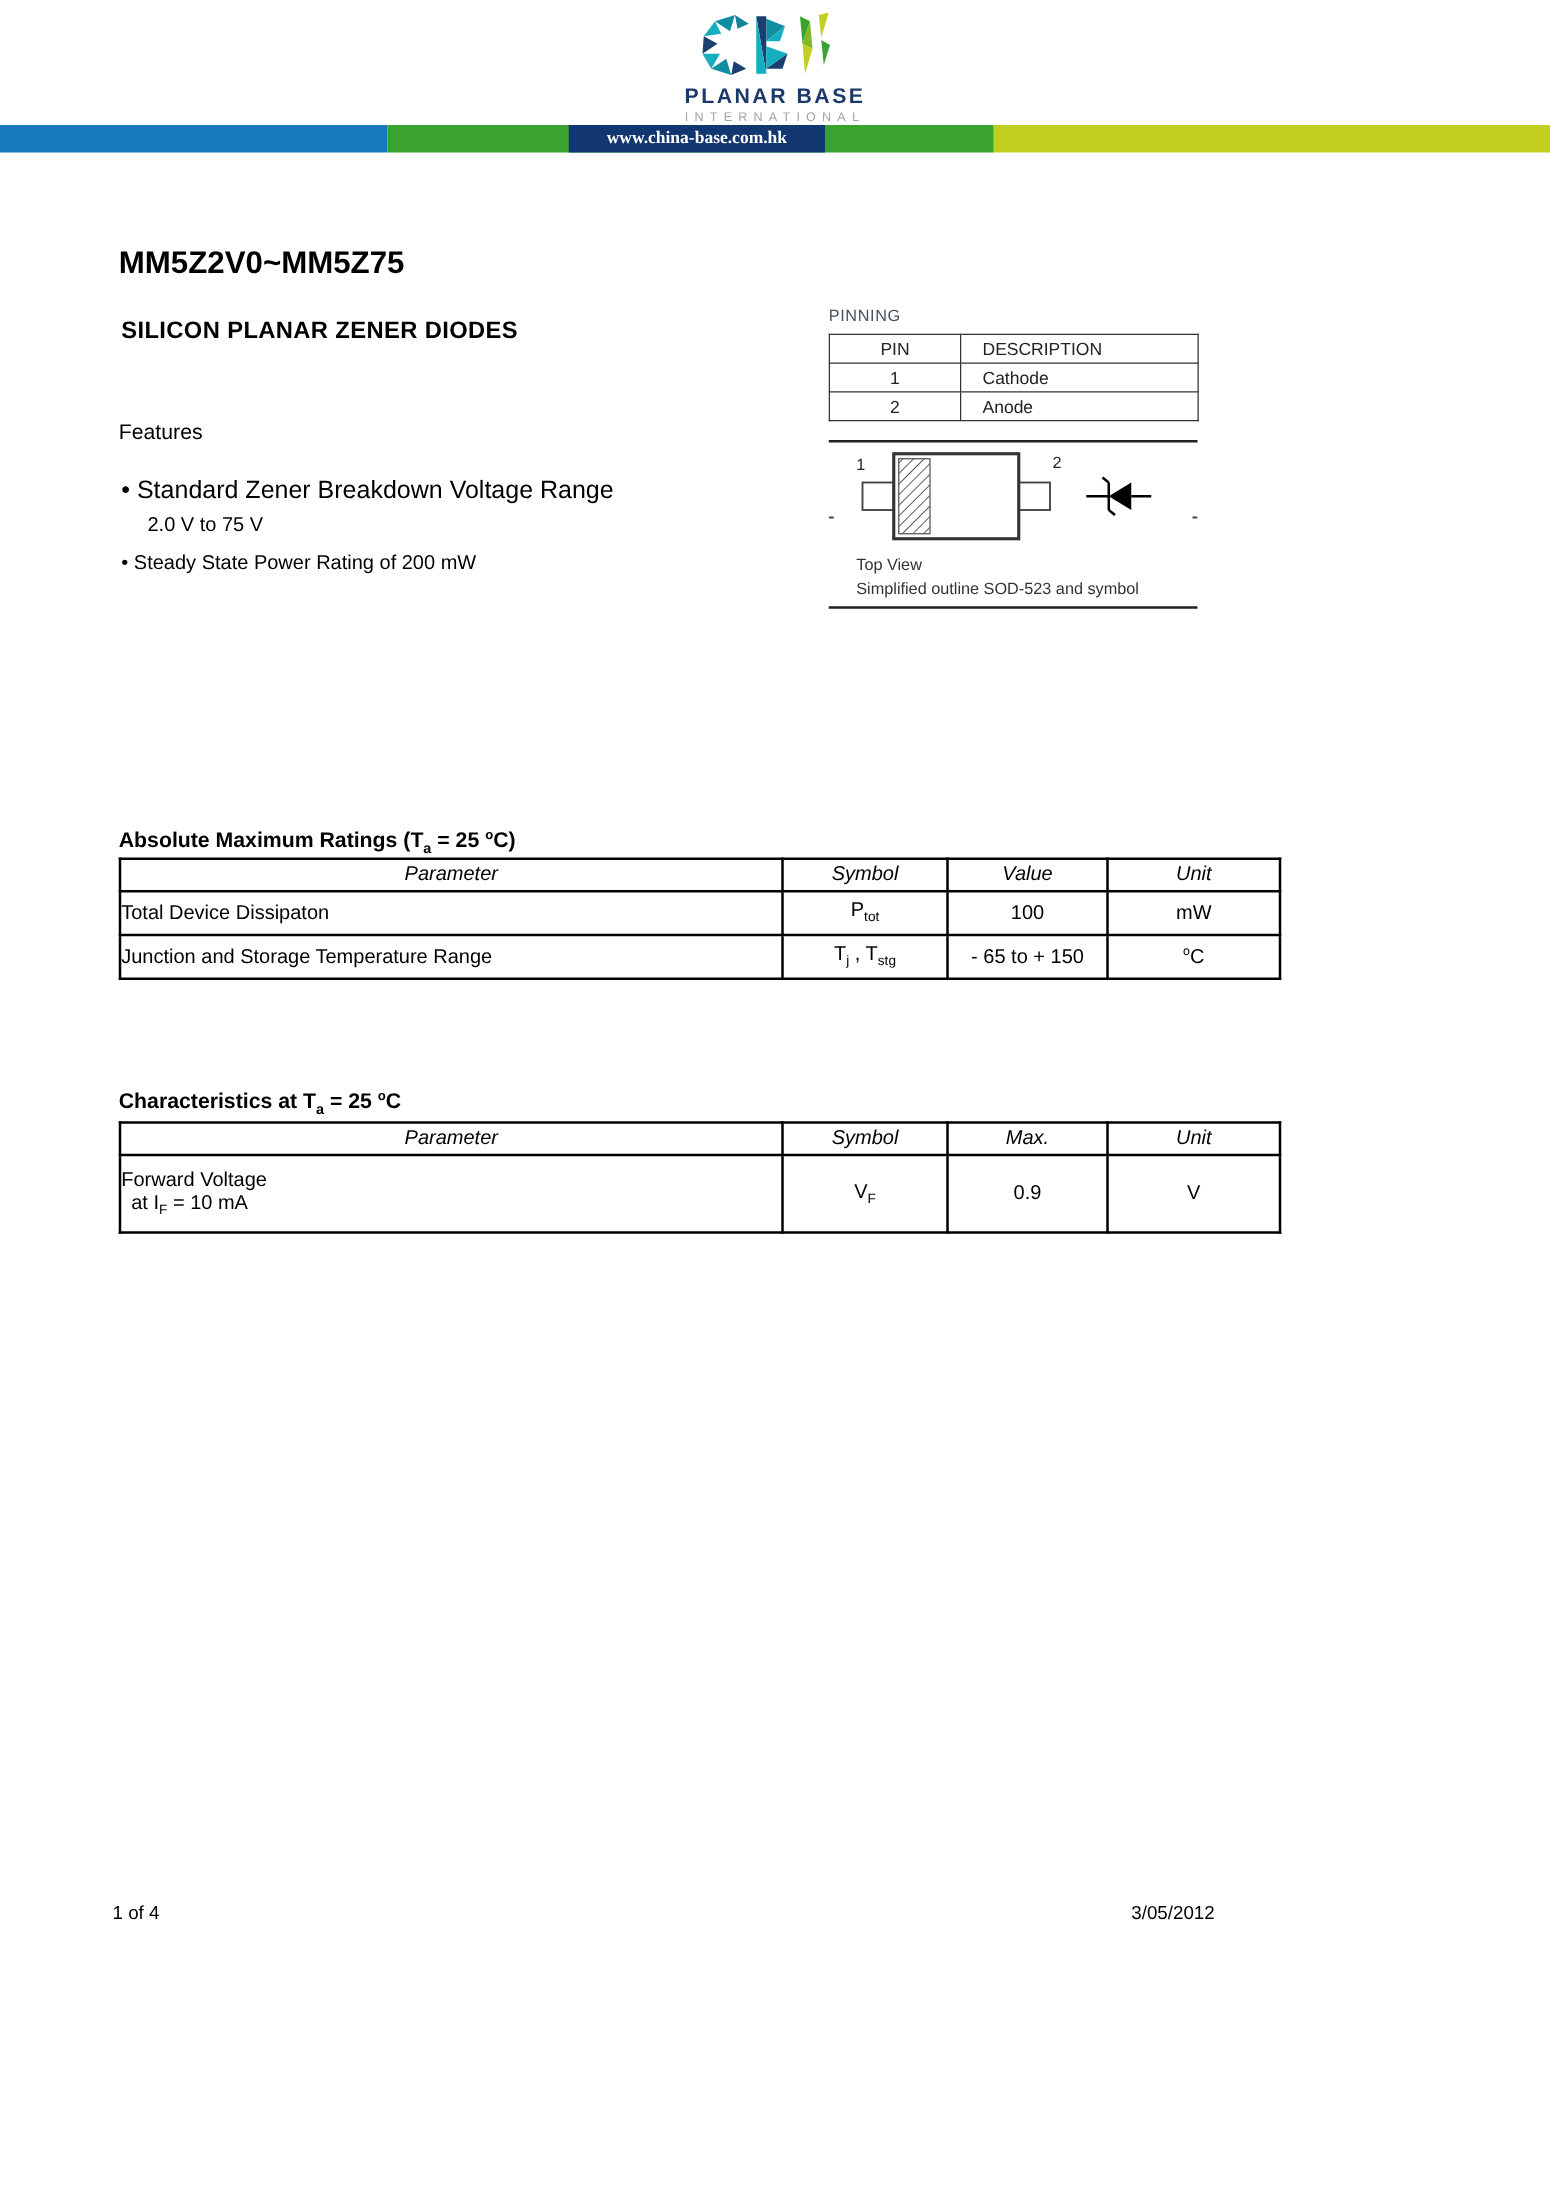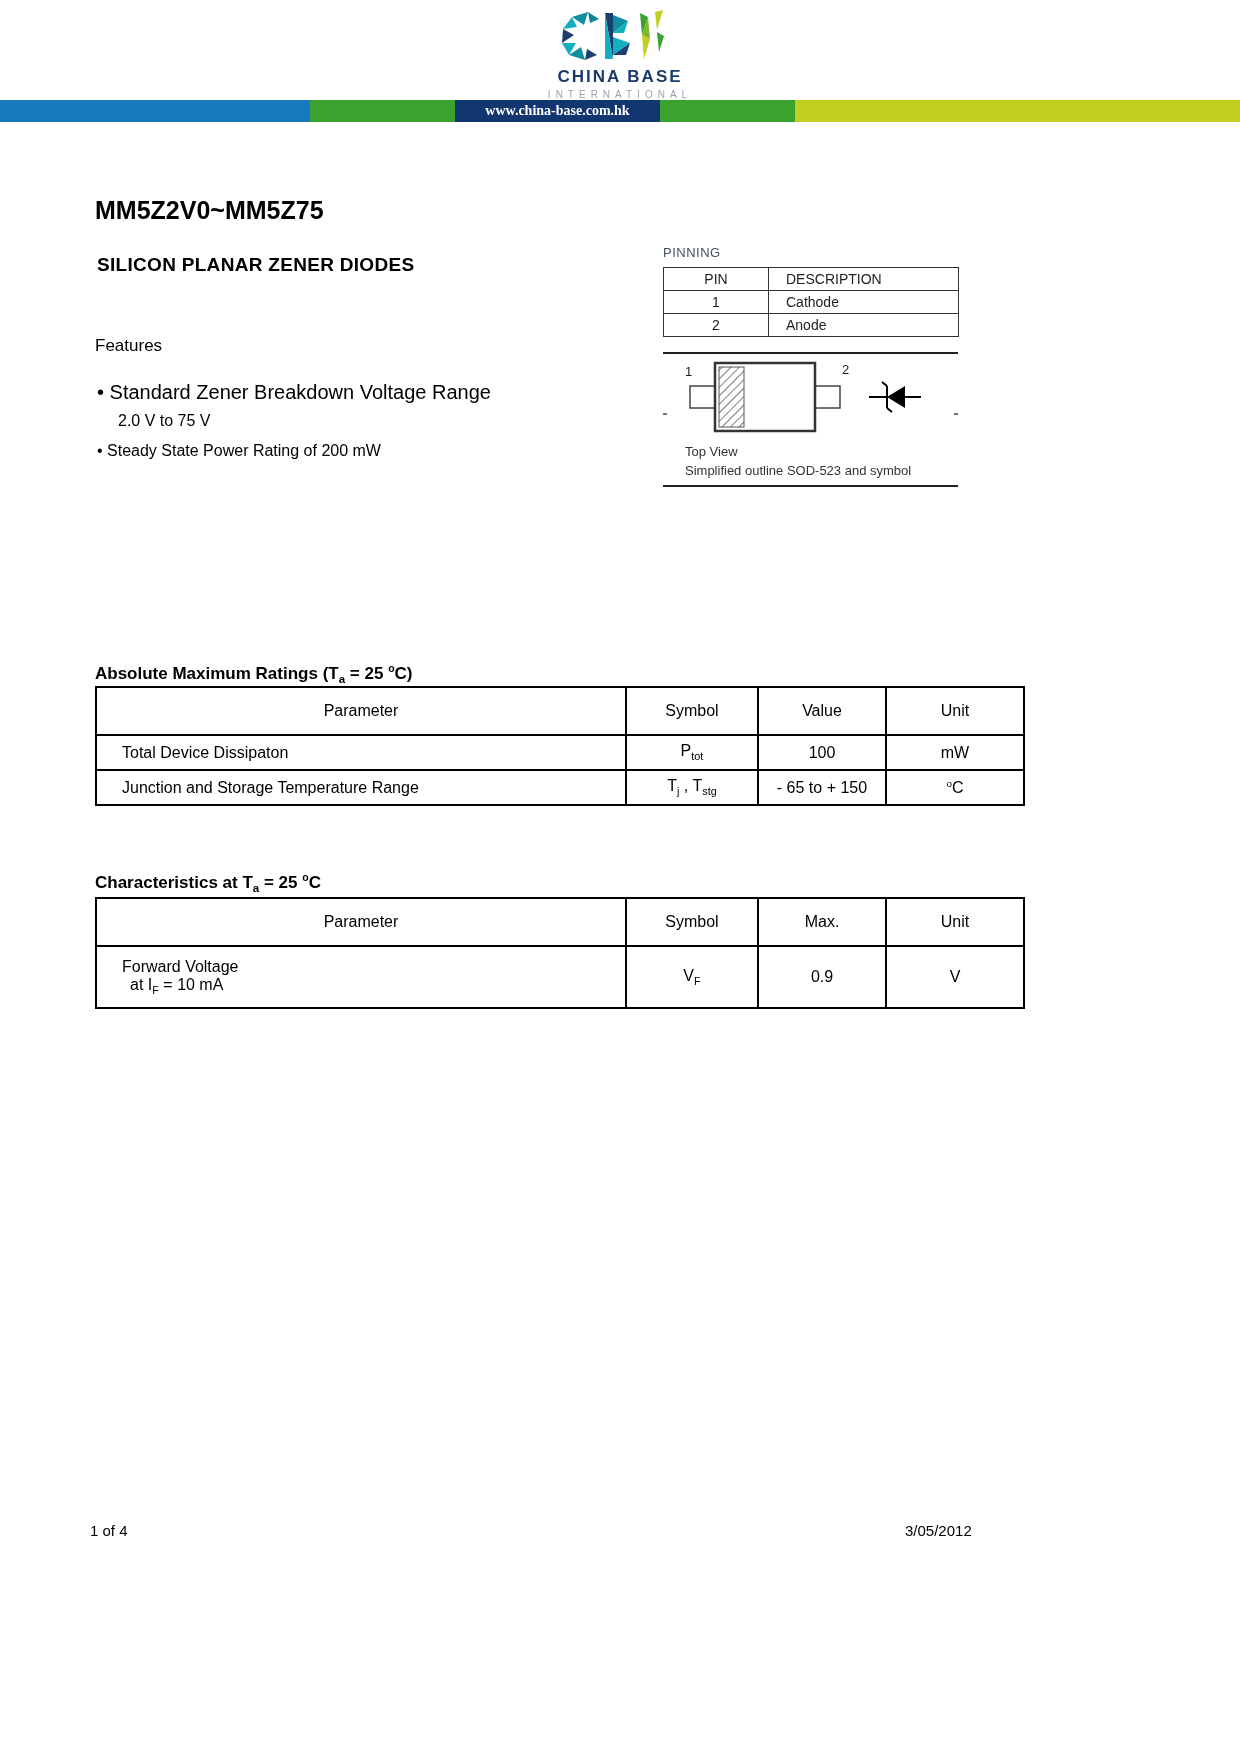--- a/index.html
+++ b/index.html
@@ -56,30 +56,30 @@
   
   .sec-title { position:absolute; left:95px; font-size:17px; font-weight:700; }
   .amr-title  { top:662px; }
   .char-title { top:871px; }
   sub { font-size:0.68em; }
   sup { font-size:0.62em; }
 
   
   .spec-table { position:absolute; left:95px; width:928px; border-collapse:collapse; table-layout:fixed; font-size:16px; color:#000; }
   .spec-table th, .spec-table td { border:2px solid #000; font-weight:400; }
-  .spec-table th { height:48px; text-align:center; }
+  .spec-table th { height:26px; text-align:center;font-style:italic; }
   .col-param { width:530px; }
   .col-sym   { width:132px; }
   .col-val   { width:128px; }
   .col-unit  { width:138px; }
   .amr-table  { top:686px; }
   .char-table { top:897px; }
   .amr-table td { height:35px; }
   .char-table td { height:62px; }
-  td.param { text-align:left; padding-left:25px; vertical-align:middle; }
+  td.param { text-align:left; vertical-align:middle; }
   td.center { text-align:center; vertical-align:middle; }
   .param-line2 { display:block; padding-left:8px; }
 
   
   .page-num { position:absolute; left:90px;  top:1522px; font-size:15px; }
   .doc-date { position:absolute; left:905px; top:1522px; font-size:15px; }
 </style>
 </head>
 <body>
 
@@ -99,21 +99,21 @@
       <polygon points="53,5 68,11 53,23" fill="#0f8ea2"></polygon>
       <polygon points="68,11 64,23 53,23" fill="#15aebe"></polygon>
       <polygon points="53,27 70,33 53,45" fill="#15aebe"></polygon>
       <polygon points="70,33 66,45 53,45" fill="#1b3f6e"></polygon>
       <polygon points="80,3 88,7 82,25" fill="#3aa32f"></polygon>
       <polygon points="82,25 88,7 90,29" fill="#7fb62a"></polygon>
       <polygon points="82,25 90,29 84,49" fill="#c2cf21"></polygon>
       <polygon points="95,2 103,0 97,20" fill="#c2cf21"></polygon>
       <polygon points="97,22 104,26 99,42" fill="#3aa32f"></polygon>
     </svg>
-    <div class="brand">CHINA BASE</div>
+    <div class="brand">PLANAR BASE</div>
     <div class="brand-sub">INTERNATIONAL</div>
   </div>
 
   <div class="color-bar">
     <div class="seg seg-blue"></div>
     <div class="seg seg-green"></div>
     <div class="seg seg-yellow"></div>
     <div class="site">www.china-base.com.hk</div>
   </div>
 

